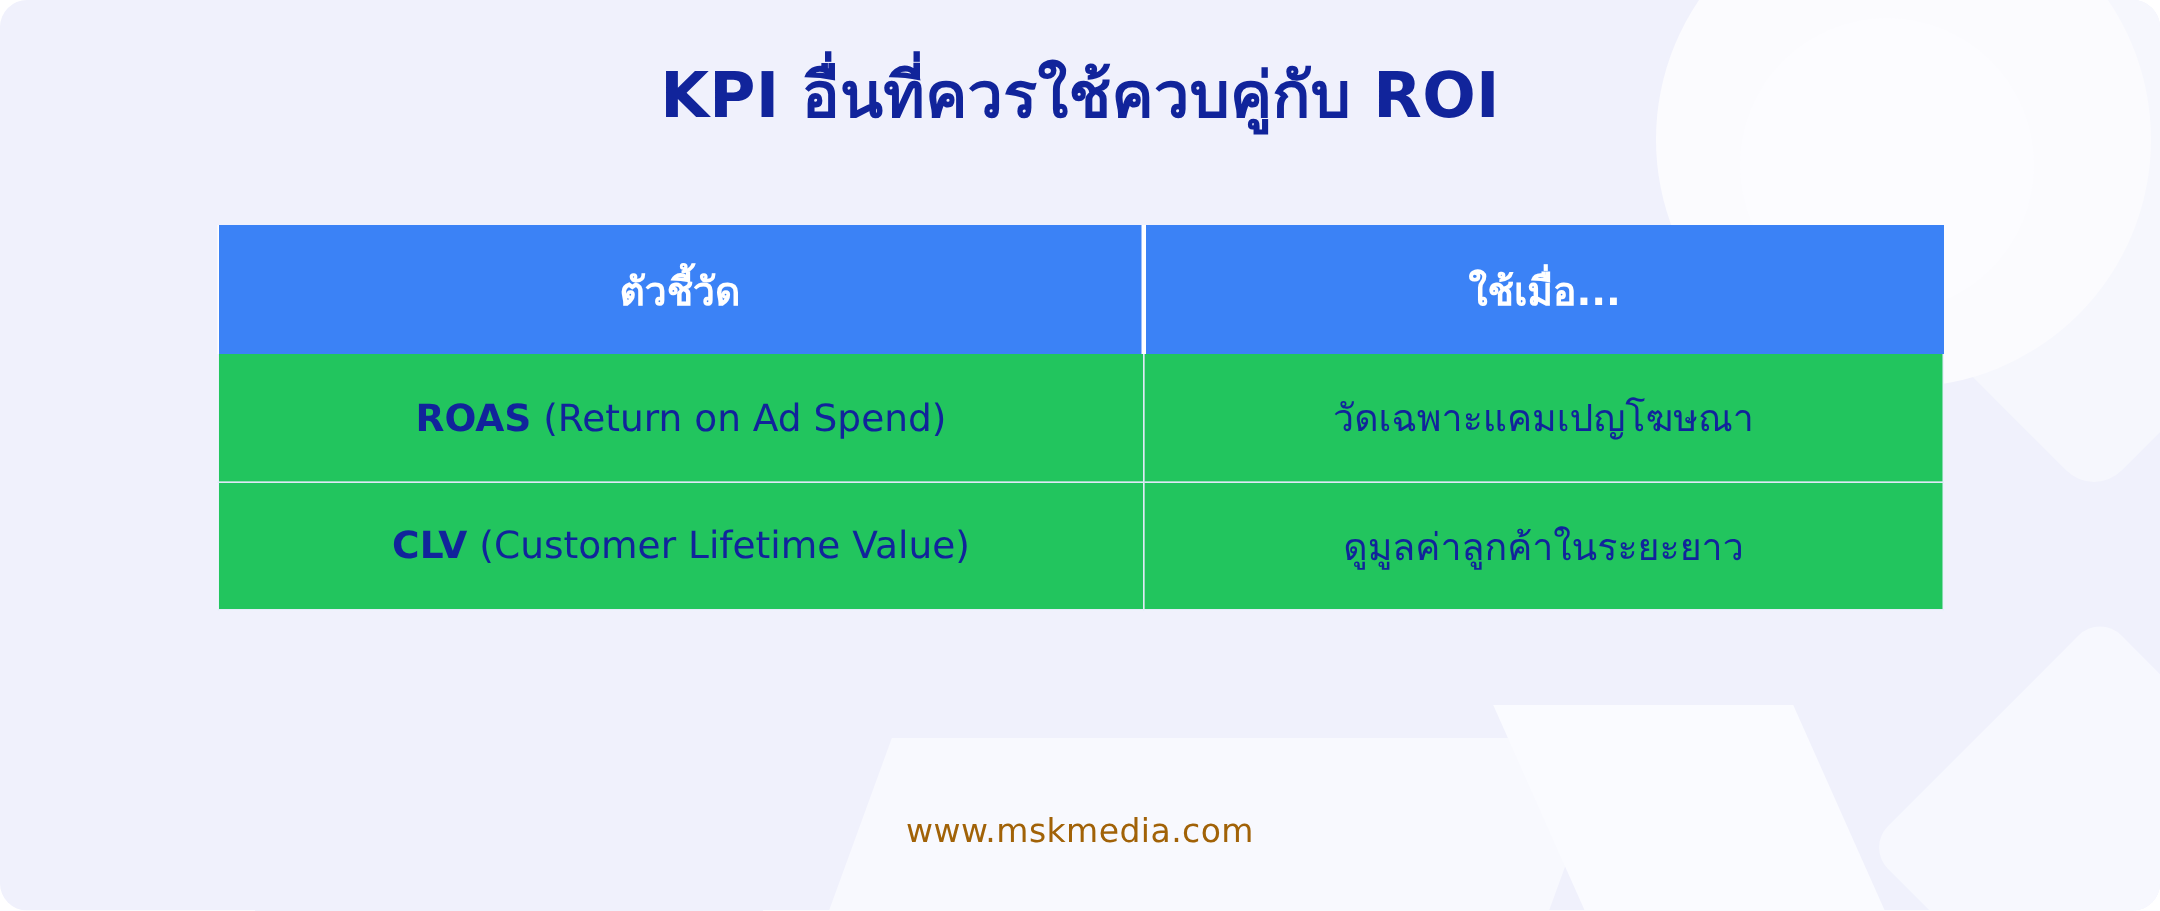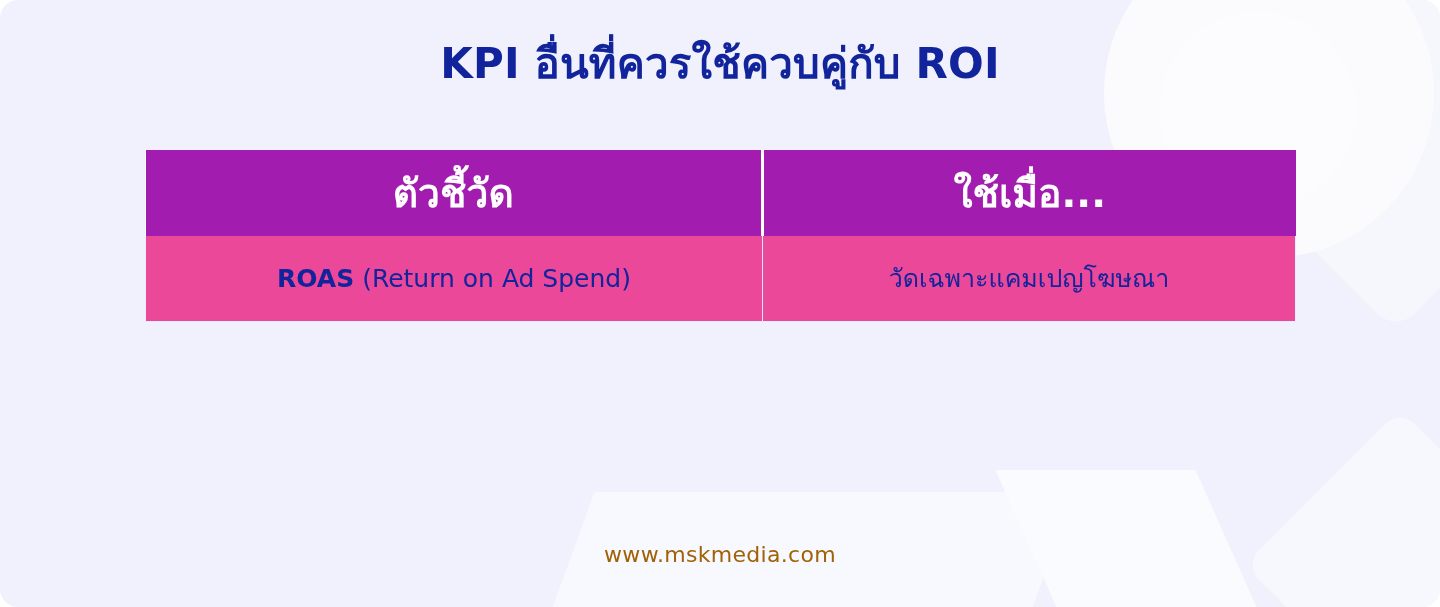--- a/index.html
+++ b/index.html
@@ -120,39 +120,39 @@
   }
 
   .kpi-table th,
   .kpi-table td {
     text-align: center;
     vertical-align: middle;
   }
 
   .kpi-table th {
     height: 86px;
-    background: #a21caf;
+    background: #3b82f6;
     color: #ffffff;
-    font-size: 39px;
+    font-size: 26px;
     font-weight: 600;
     border: none;
   }
 
   .kpi-table th.col-metric { width: 617px; }
   .kpi-table th.col-when   { width: 533px; }
 
   .kpi-table th.col-metric {
     border-right: 3px solid #ffffff;
   }
 
   .kpi-table td {
     height: 85px;
     font-size: 25px;
     color: #11249b;
-    background: #ec4899;
+    background: #22c55e;
     border-bottom: 1.5px solid #dfe8f8;
     border-right: 1.5px solid #dfe8f8;
   }
 
   .kpi-table td:last-child {
     border-right: 1.5px solid #eaf0fb;
   }
 
   .kpi-table td:first-child {
     border-left: 1.5px solid #eaf0fb;
@@ -208,19 +208,25 @@
     <tbody>
 
       <tr>
         <td>
           <span class="metric-abbr">ROAS</span><span class="metric-full"> (Return on Ad Spend)</span>
         </td>
         <td>วัดเฉพาะแคมเปญโฆษณา</td>
       </tr>
 
 
+      <tr>
+        <td>
+          <span class="metric-abbr">CLV</span><span class="metric-full"> (Customer Lifetime Value)</span>
+        </td>
+        <td>ดูมูลค่าลูกค้าในระยะยาว</td>
+      </tr>
 
     </tbody>
   </table>
 
   <div class="footer">www.mskmedia.com</div>
 
 </div>
 
 </body></html>

